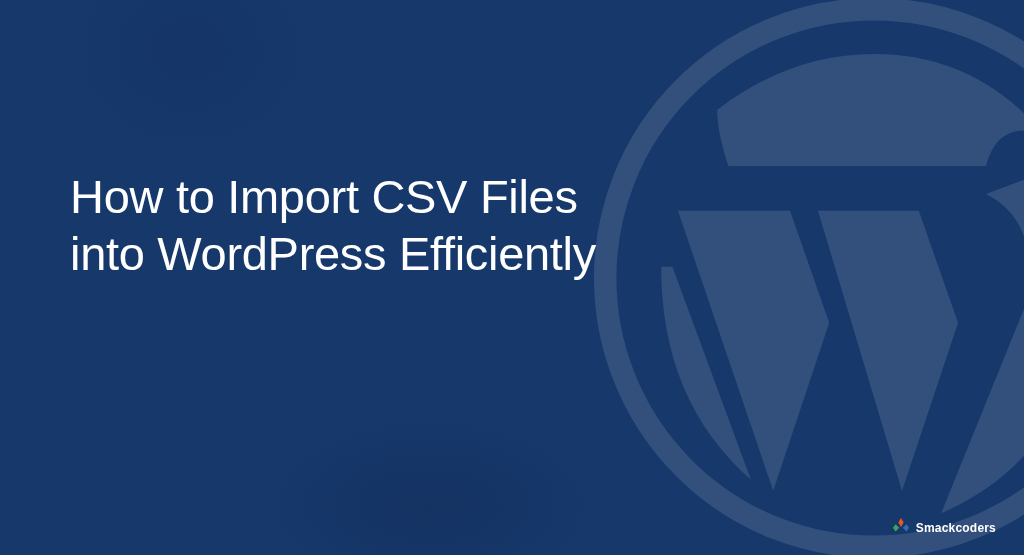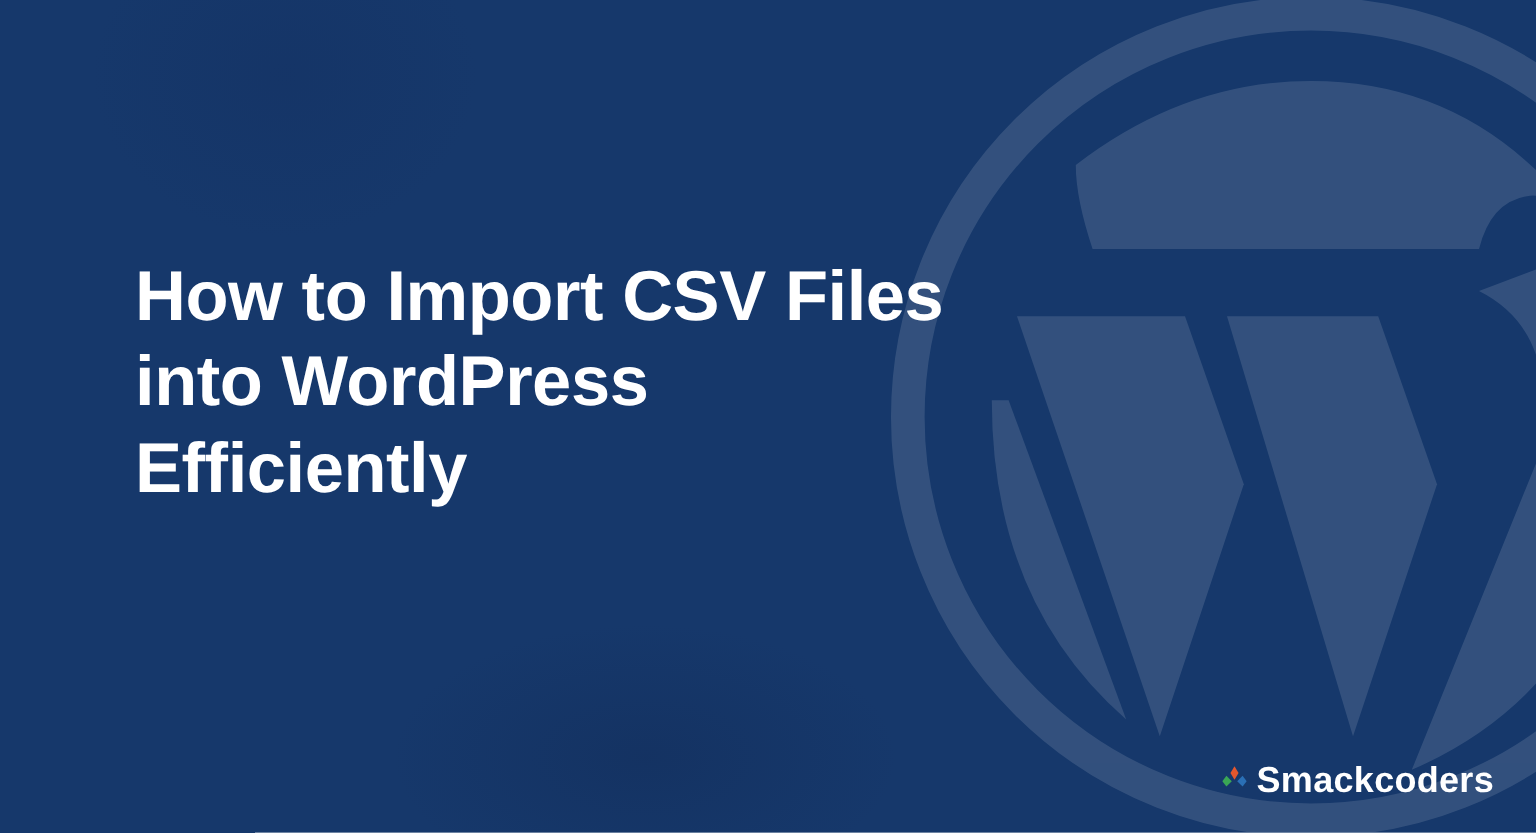--- a/index.html
+++ b/index.html
@@ -46,42 +46,41 @@
       width: 560px;
       height: 560px;
       opacity: 0.12;
     }
     .headline {
       position: absolute;
       left: 70px;
       top: 168px;
       color: #ffffff;
       font-size: 47px;
-      font-weight: 700;
+      font-weight: 400;
       line-height: 1.22;
       max-width: 560px;
       letter-spacing: -0.3px;
-      margin-left: 20px;
     }
     .file-illustration {
       position: absolute;
       right: 100px;
       top: 105px;
       width: 250px;
       height: 320px;
     }
     .brand {
       position: absolute;
       right: 28px;
       bottom: 20px;
       display: flex;
-      align-items: flex-start;
+      align-items: flex-end;
       gap: 6px;
       color: #ffffff;
-      font-size: 24px;
+      font-size: 12px;
       font-weight: 600;
       letter-spacing: 0.2px;
     }
     .brand-icon {
       width: 18px;
       height: 18px;
       position: relative;
       flex: none;
     }
   </style>

